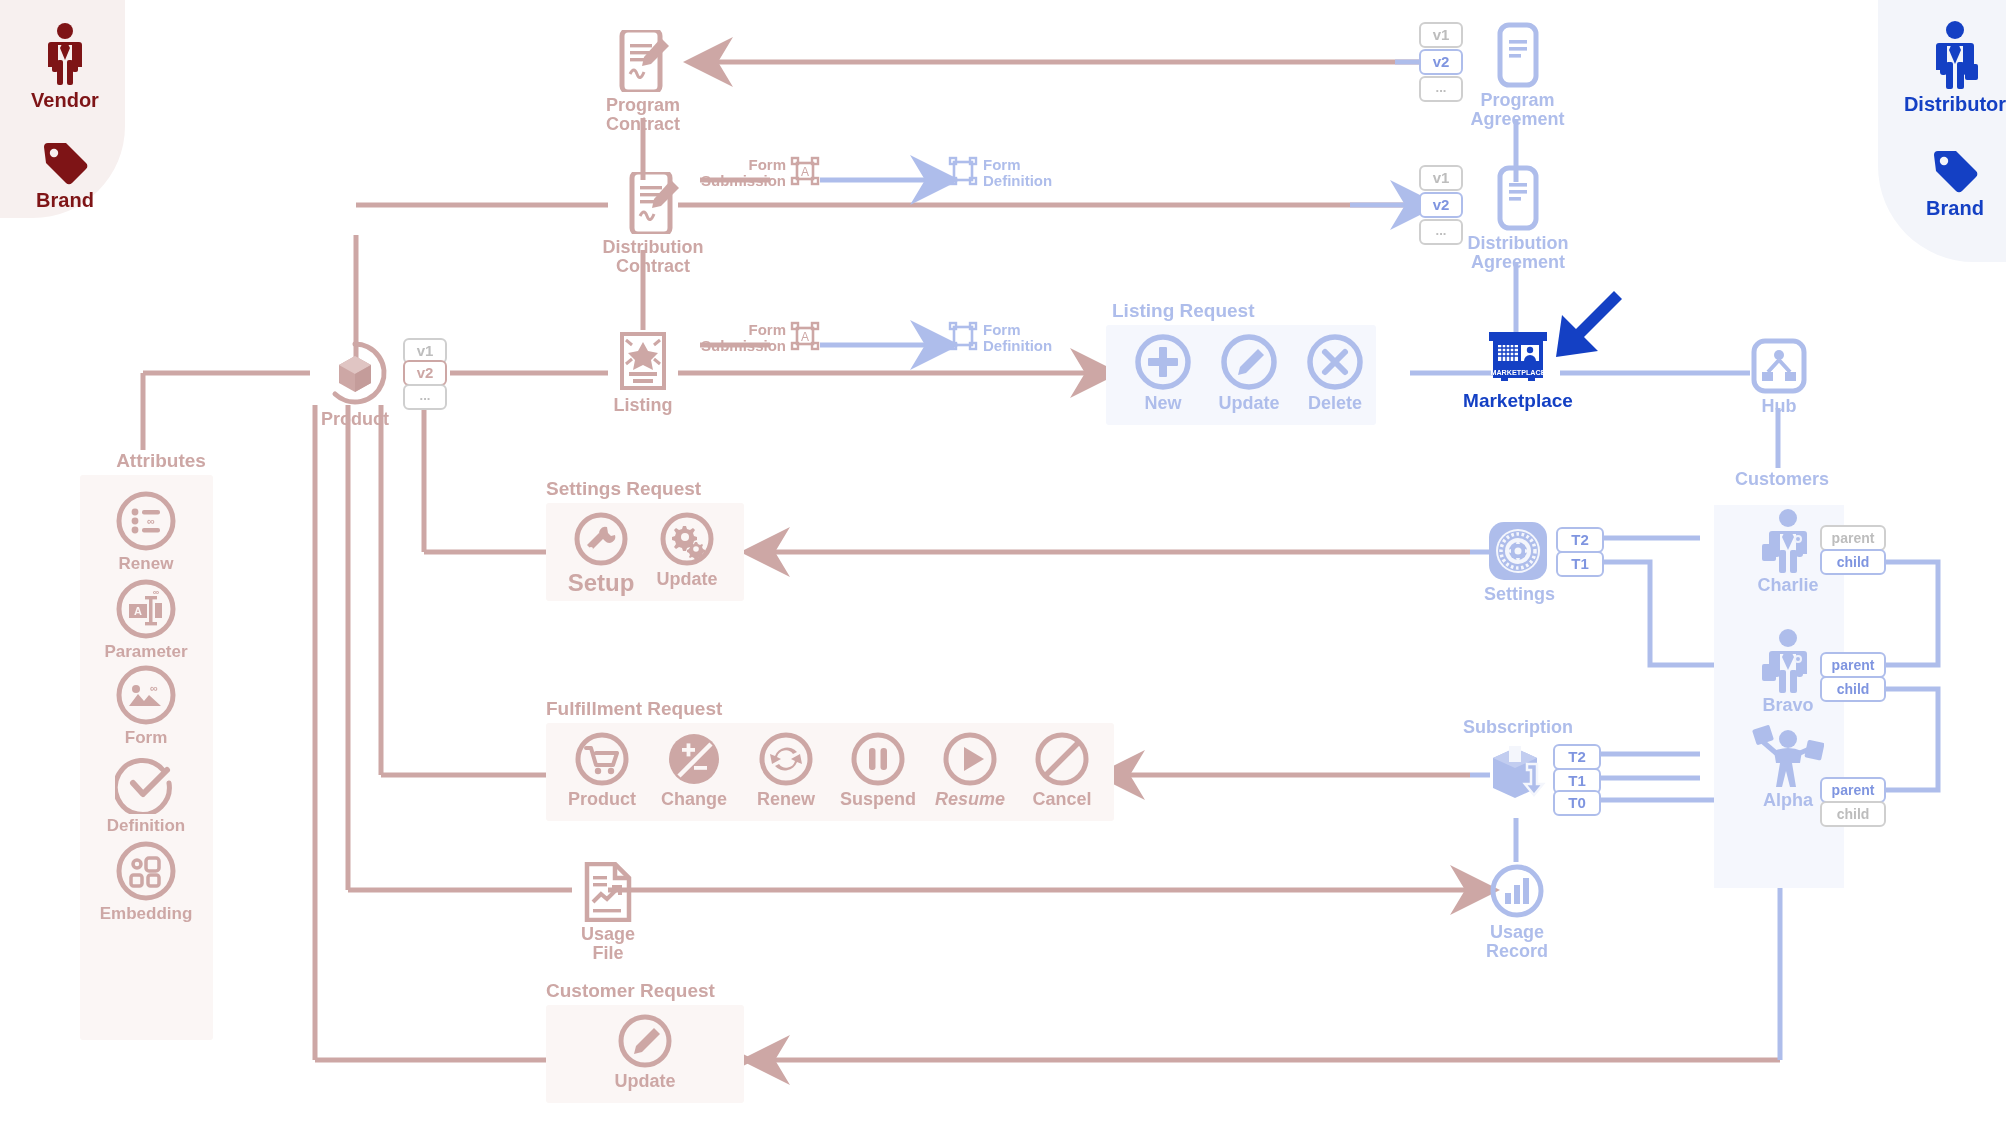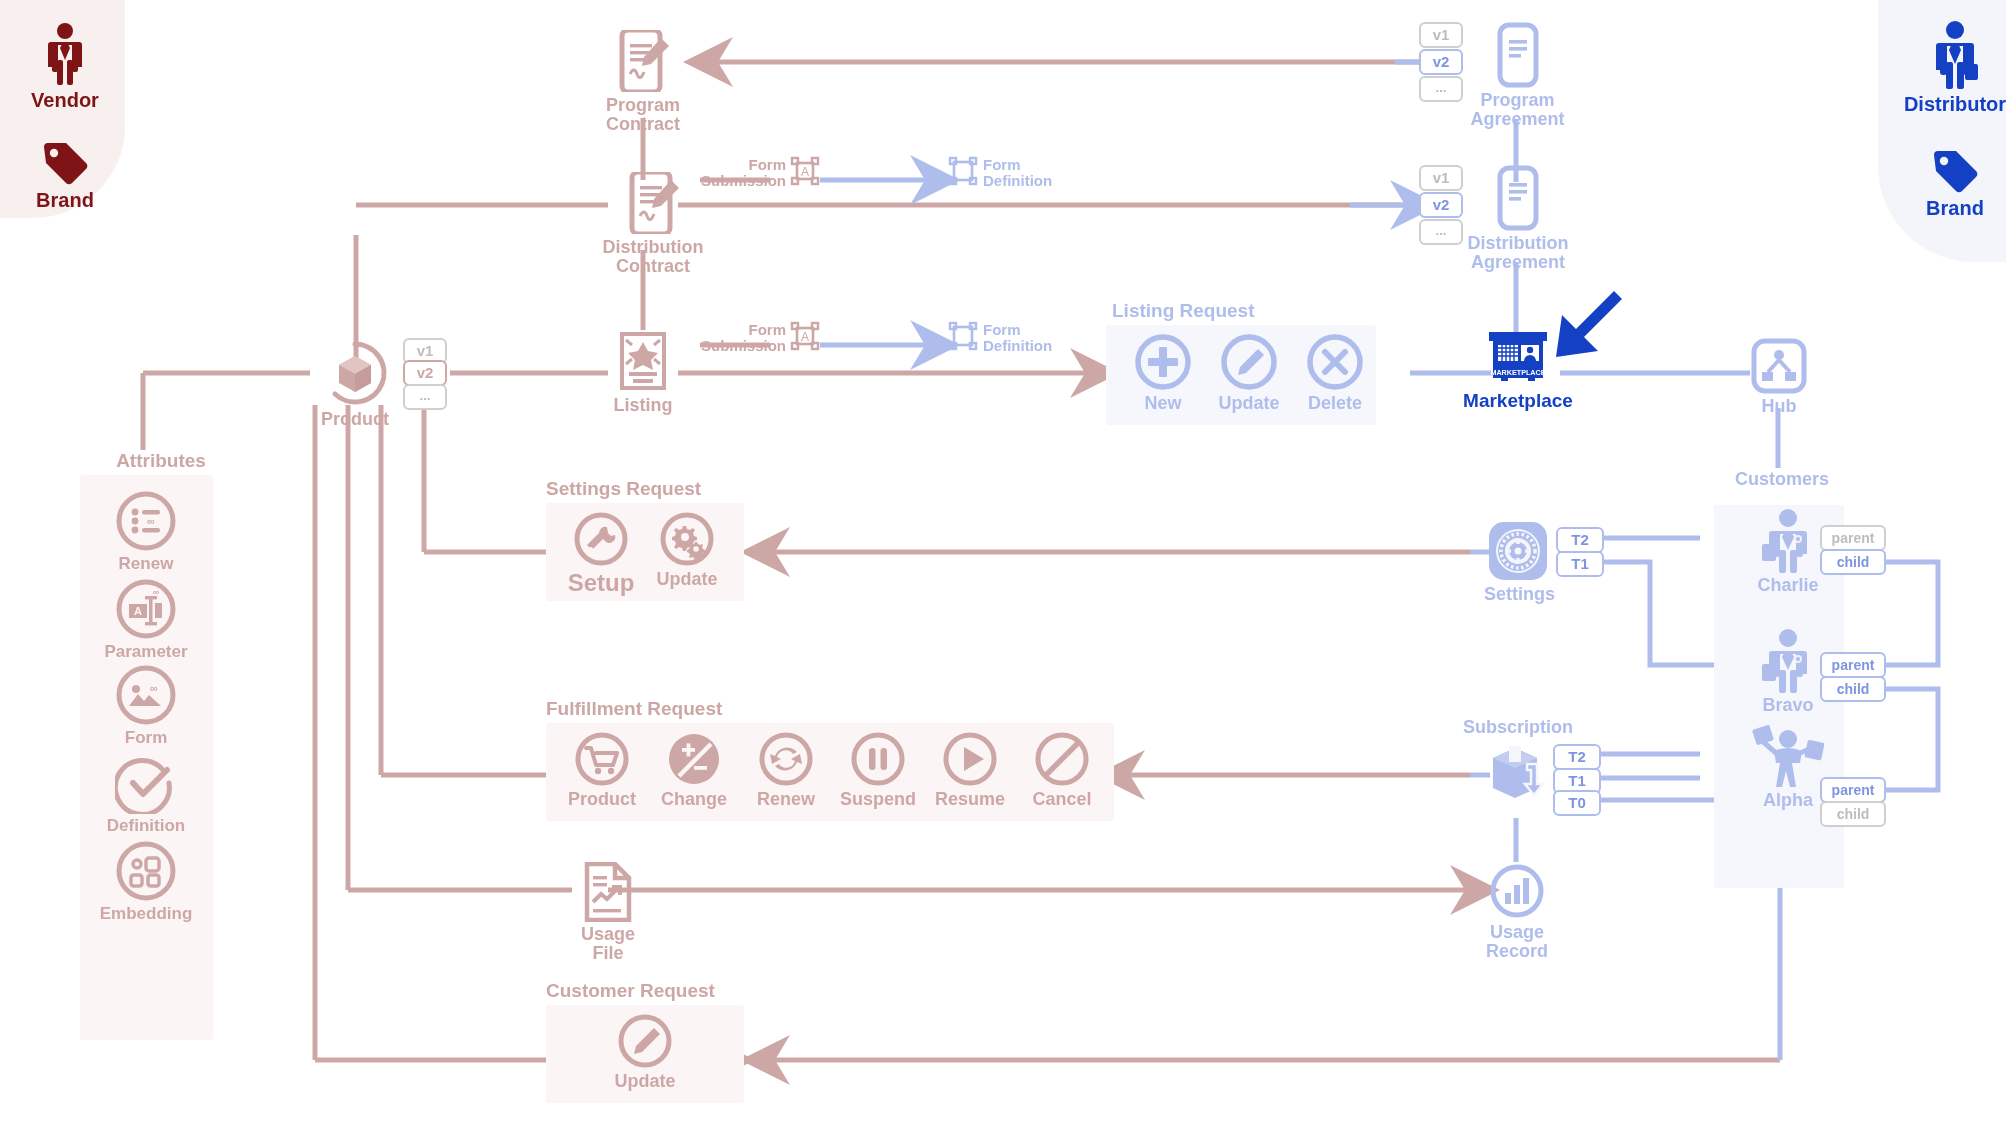--- a/index.html
+++ b/index.html
@@ -593,21 +593,21 @@
     </div>
     <div class="lbl rose" style="font-size:18px;margin-top:2px;">Suspend</div>
   </div>
   <div class="node" style="left:924px;top:730px;width:92px;">
     <div class="iconwrap" style="height:58px;">
       <svg width="58" height="58" viewBox="0 0 58 58">
         <circle cx="29" cy="29" r="24" fill="none" stroke="#cda7a5" stroke-width="5"></circle>
         <path d="M23 17 L43 29 L23 41 Z" fill="#cda7a5"></path>
       </svg>
     </div>
-    <div class="lbl rose" style="font-size:18px;margin-top:2px;">Resume</div>
+    <div class="lbl rose" style="font-size:18px;margin-top:2px;font-style:italic;">Resume</div>
   </div>
   <div class="node" style="left:1016px;top:730px;width:92px;">
     <div class="iconwrap" style="height:58px;">
       <svg width="58" height="58" viewBox="0 0 58 58">
         <circle cx="29" cy="29" r="24" fill="none" stroke="#cda7a5" stroke-width="5"></circle>
         <path d="M13 45 L45 13" stroke="#cda7a5" stroke-width="5.5"></path>
       </svg>
     </div>
     <div class="lbl rose" style="font-size:18px;margin-top:2px;">Cancel</div>
   </div>

